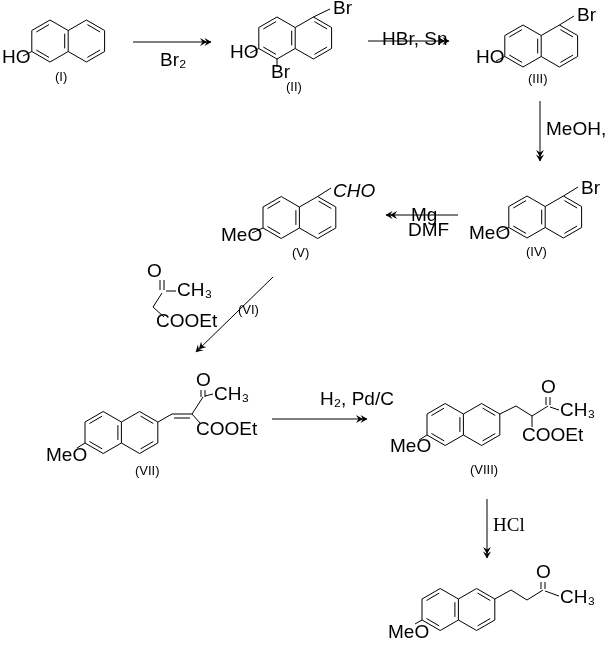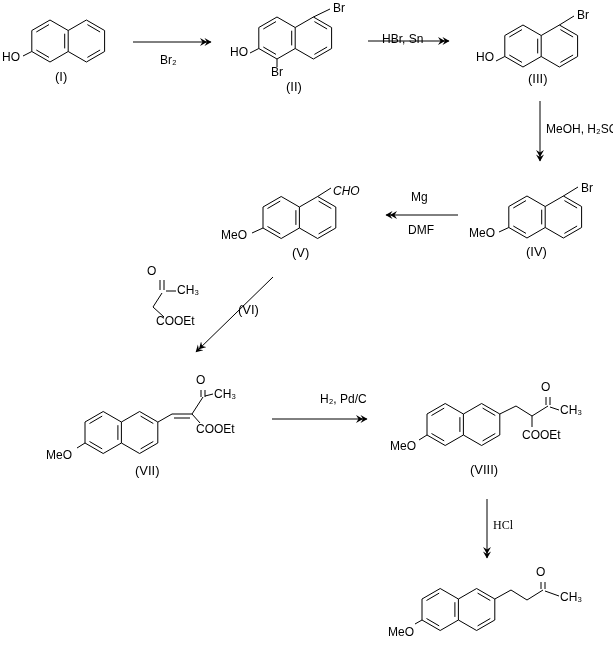--- a/index.html
+++ b/index.html
@@ -7,21 +7,21 @@
     position:relative;
     width:613px;height:645px;
     background:#fff;
     font-family:"Liberation Sans","DejaVu Sans",sans-serif;
     color:#000;
     overflow:hidden;
   }
   #lineart{position:absolute;left:0;top:0;}
   .lbl{
     position:absolute;
-    font-size:12px;
+    font-size:19px;
     line-height:14px;
     white-space:nowrap;
     color:#000;
   }
   .roman{font-size:13px;}
 </style>
 </head>
 <body>
 
 <div id="scheme">
@@ -143,21 +143,21 @@
   <div class="lbl" style="left:476px;top:50px;">HO</div>
   <div class="lbl" style="left:577px;top:8px;">Br</div>
   <div class="lbl roman" style="left:528px;top:72px;">(III)</div>
 
   <div class="lbl" style="left:546px;top:122px;">MeOH, H₂SO₄</div>
 
   <div class="lbl" style="left:469px;top:226px;">MeO</div>
   <div class="lbl" style="left:581px;top:181px;">Br</div>
   <div class="lbl roman" style="left:526px;top:245px;text-align:right;">(IV)</div>
 
-  <div class="lbl" style="left:411px;top:190px;">Mg</div>
+  <div class="lbl" style="left:411px;top:208px;">Mg</div>
   <div class="lbl" style="left:408px;top:223px;text-align:center;">DMF</div>
 
   <div class="lbl" style="left:333px;top:184px;font-style:italic;">CHO</div>
   <div class="lbl" style="left:221px;top:228px;">MeO</div>
   <div class="lbl roman" style="left:292px;top:246px;">(V)</div>
 
   <div class="lbl" style="left:147px;top:264px;">O</div>
   <div class="lbl" style="left:177px;top:283px;">CH₃</div>
   <div class="lbl roman" style="left:196px;top:303px;margin-left:42px;">(VI)</div>
   <div class="lbl" style="left:156px;top:314px;">COOEt</div>

